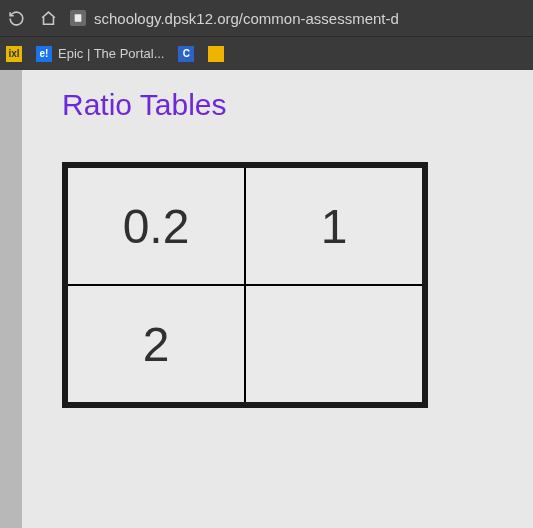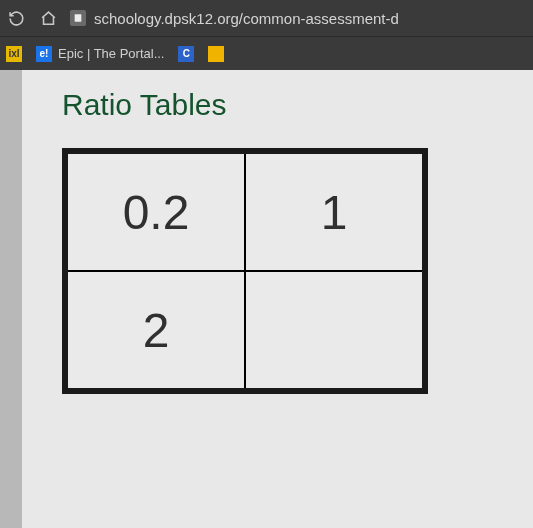--- a/index.html
+++ b/index.html
@@ -84,23 +84,23 @@
   .fav-clever { background: #2b63c9; }
   .fav-yellow { background: #f0b400; }
   .content {
     background: #e8e8e8;
     border-left: 22px solid #b8b8b8;
     padding: 18px 20px 20px 40px;
     height: calc(528px - 70px);
   }
   .page-title {
     font-size: 30px;
-    color: #14532d;
+    color: #6d28d9;
     font-weight: 400;
-    margin-bottom: 26px;
+    margin-bottom: 40px;
   }
   .ratio-table {
     border-collapse: collapse;
     border: 6px solid #1a1a1a;
   }
   .ratio-table td {
     border: 2px solid #000000;
     width: 180px;
     height: 120px;
     text-align: center;

